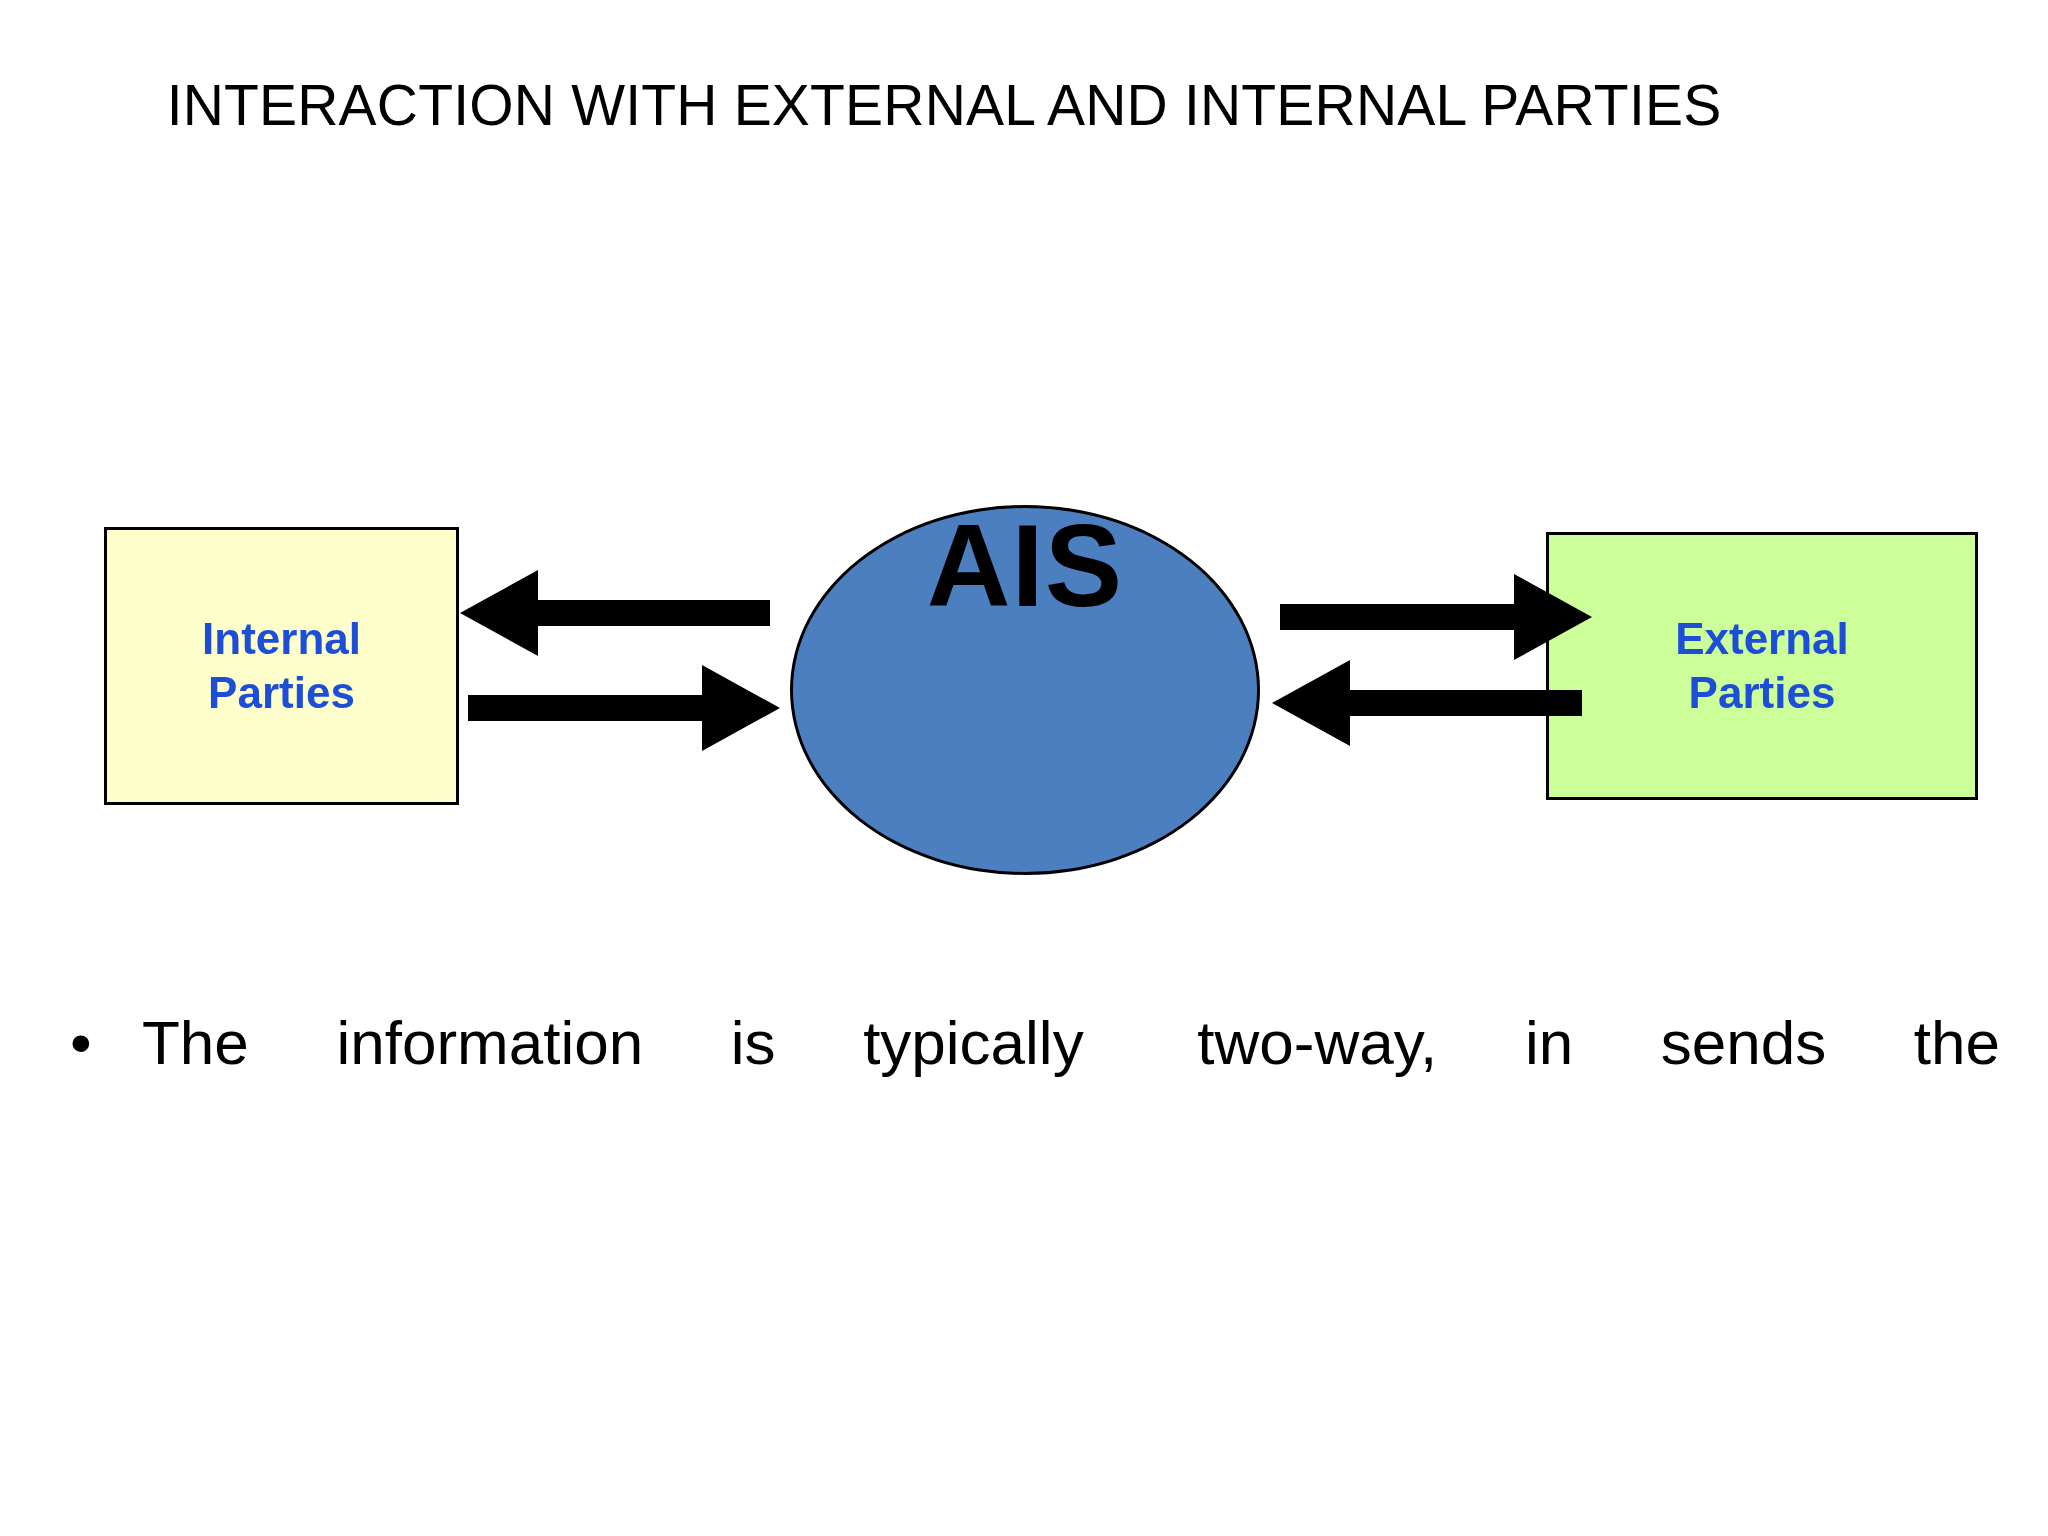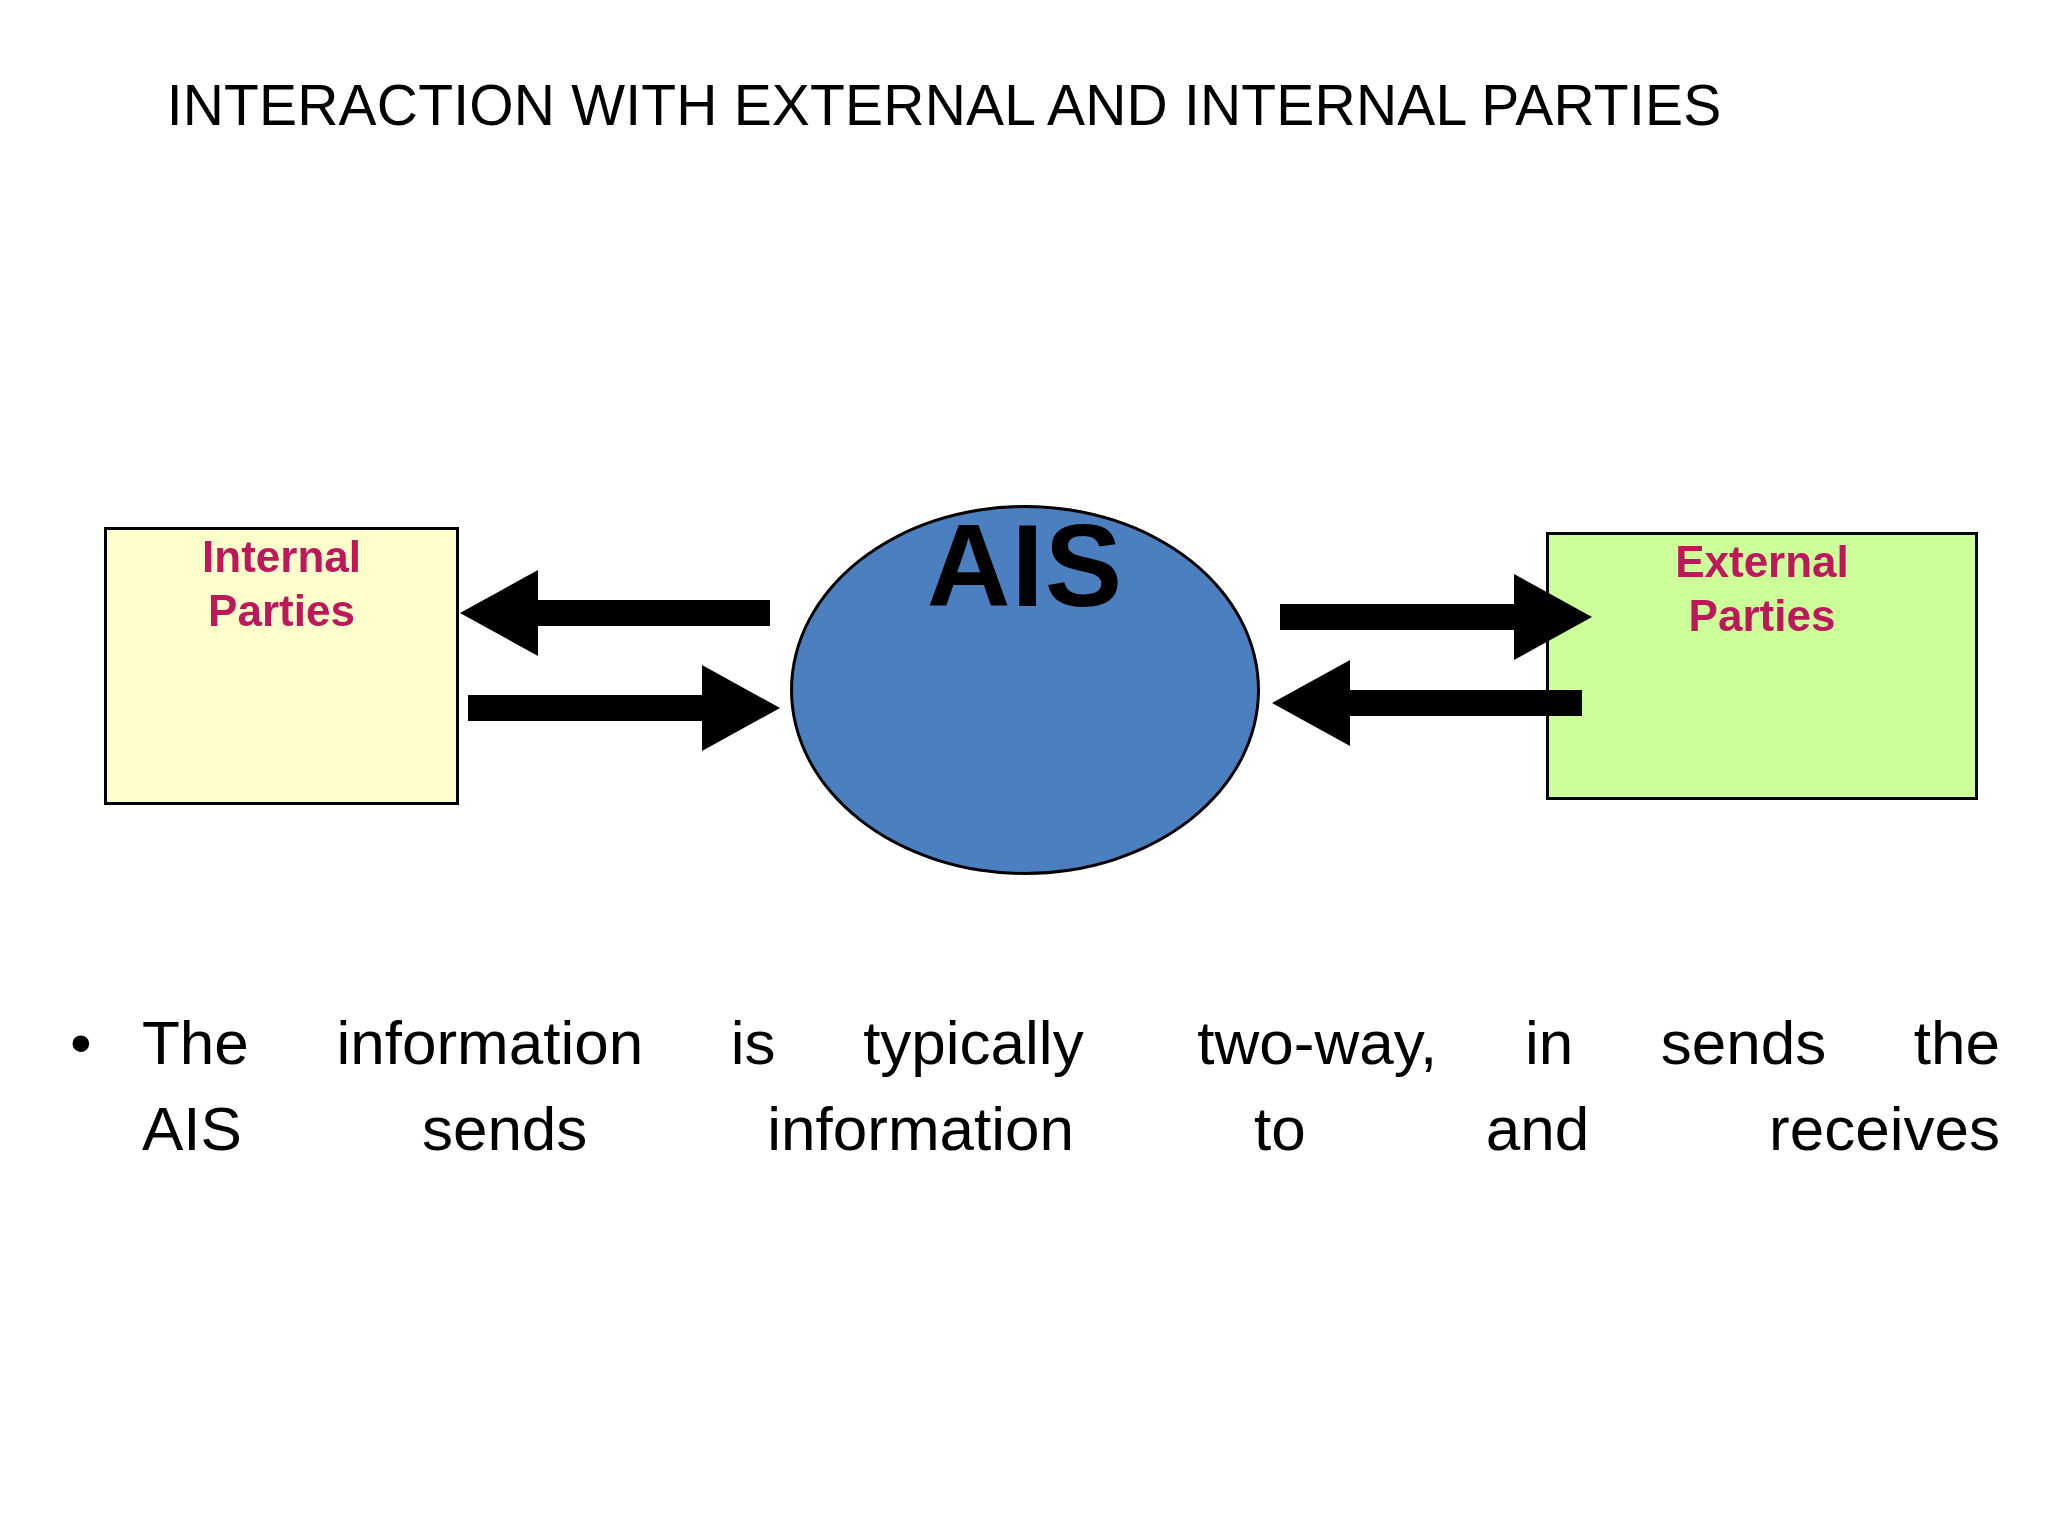--- a/index.html
+++ b/index.html
@@ -38,27 +38,28 @@
     top: 0;
     width: 2048px;
     height: 980px;
   }
 
   .party-box {
     position: absolute;
     box-sizing: border-box;
     border: 3px solid #000000;
     display: flex;
+    align-items: center;
     justify-content: center;
     text-align: center;
     font-family: "Liberation Sans", sans-serif;
     font-weight: bold;
     font-size: 44px;
     line-height: 1.22;
-    color: #be185d;
+    color: #1d4ed8;
   }
 
   .party-box.internal {
     left: 104px;
     top: 527px;
     width: 355px;
     height: 278px;
     background: #ffffcc;
   }
 
@@ -189,16 +190,15 @@
       <polygon points="1272,703 1350,660 1350,746" fill="#000000"></polygon>
     </g>
   </svg>
 </div>
 
 <div class="body-block">
   <div class="bullet-row">
     <span class="bullet-dot">•</span>
     <div class="bullet-text">
       <span class="line justify"><span>The information is typically </span><b class="strong">two-way,</b><span> in sends the</span></span>
-      <span class="line justify">AIS sends information to and receives</span>
     </div>
   </div>
 </div>
 
 </body></html>

